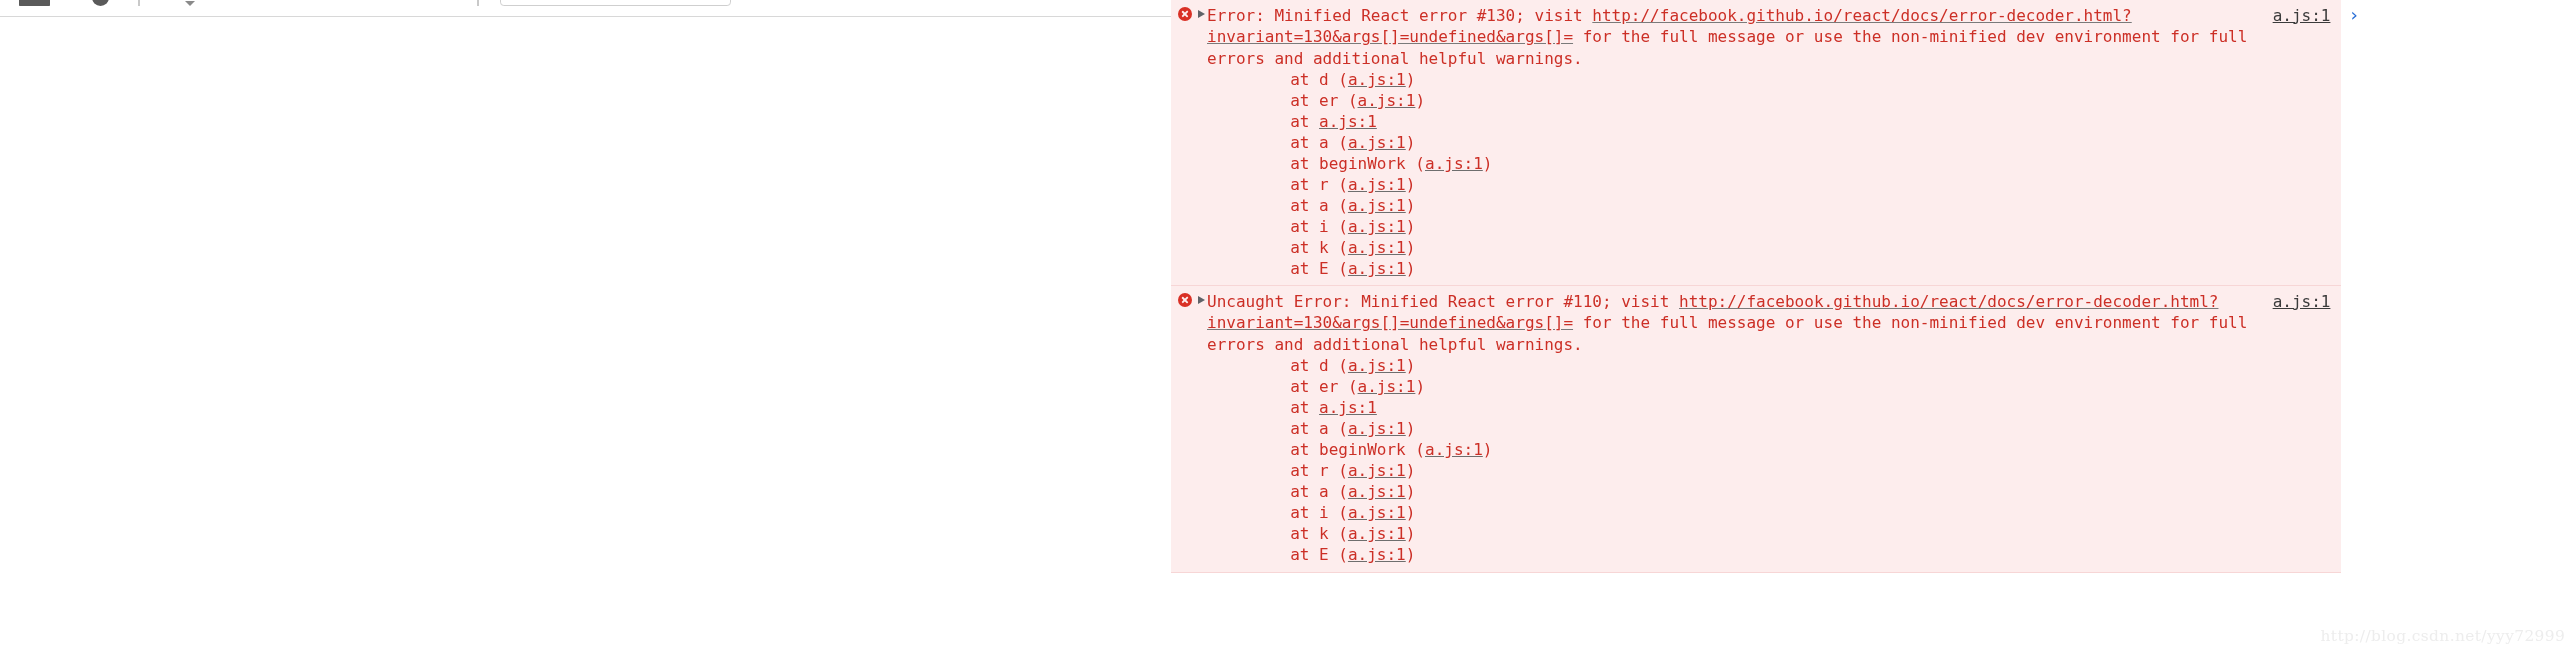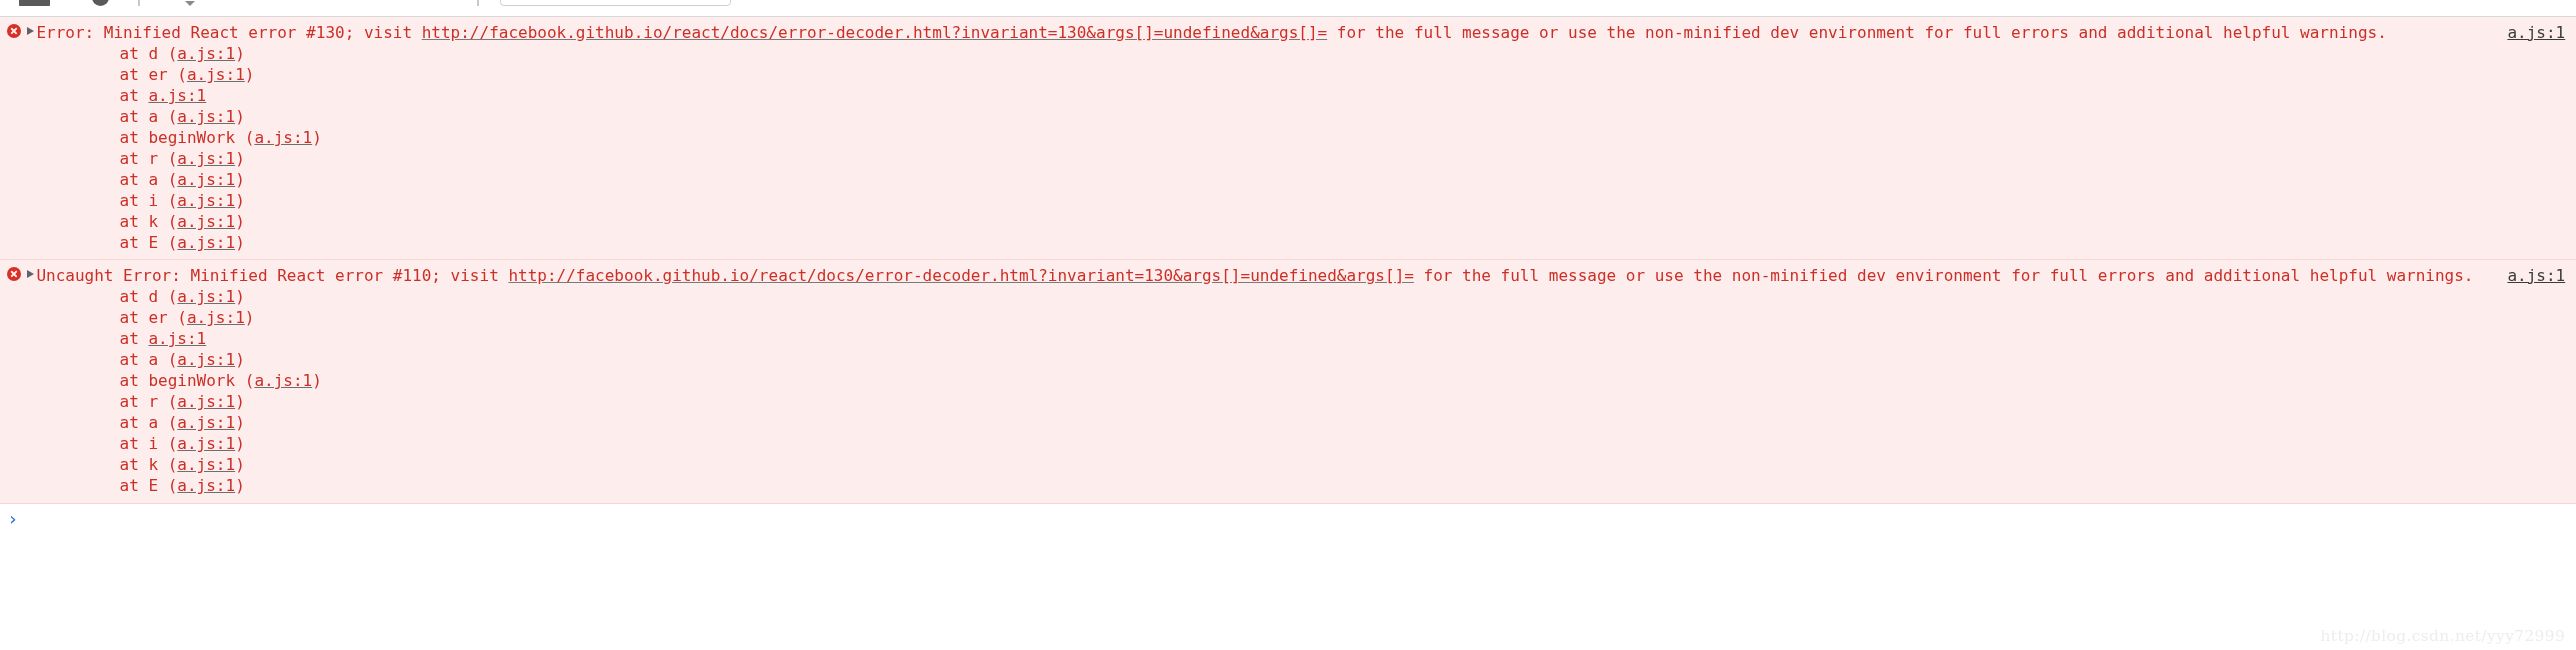--- a/index.html
+++ b/index.html
@@ -186,21 +186,21 @@
     right: 10.8px;
     bottom: 6.2px;
     color: #ededed;
     font-family: "DejaVu Serif", "Liberation Serif", serif;
     font-size: 15.4px;
     letter-spacing: 0.4px;
     user-select: none;
   }
   .page {
     display: flex;
-    flex-direction: column;
+    flex-direction: row;
     height: 651px;
   }
 </style>
 </head>
 <body>
 
 <div class="page">
 
   <div class="toolbar">
     <div class="tb-icon tb-bar" style="left:18.5px;"></div>

